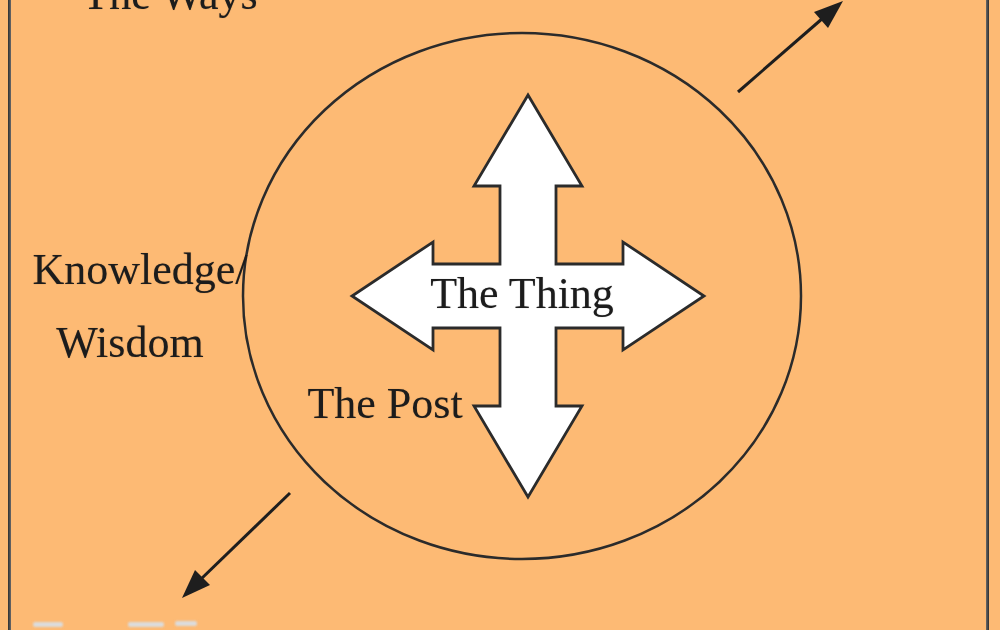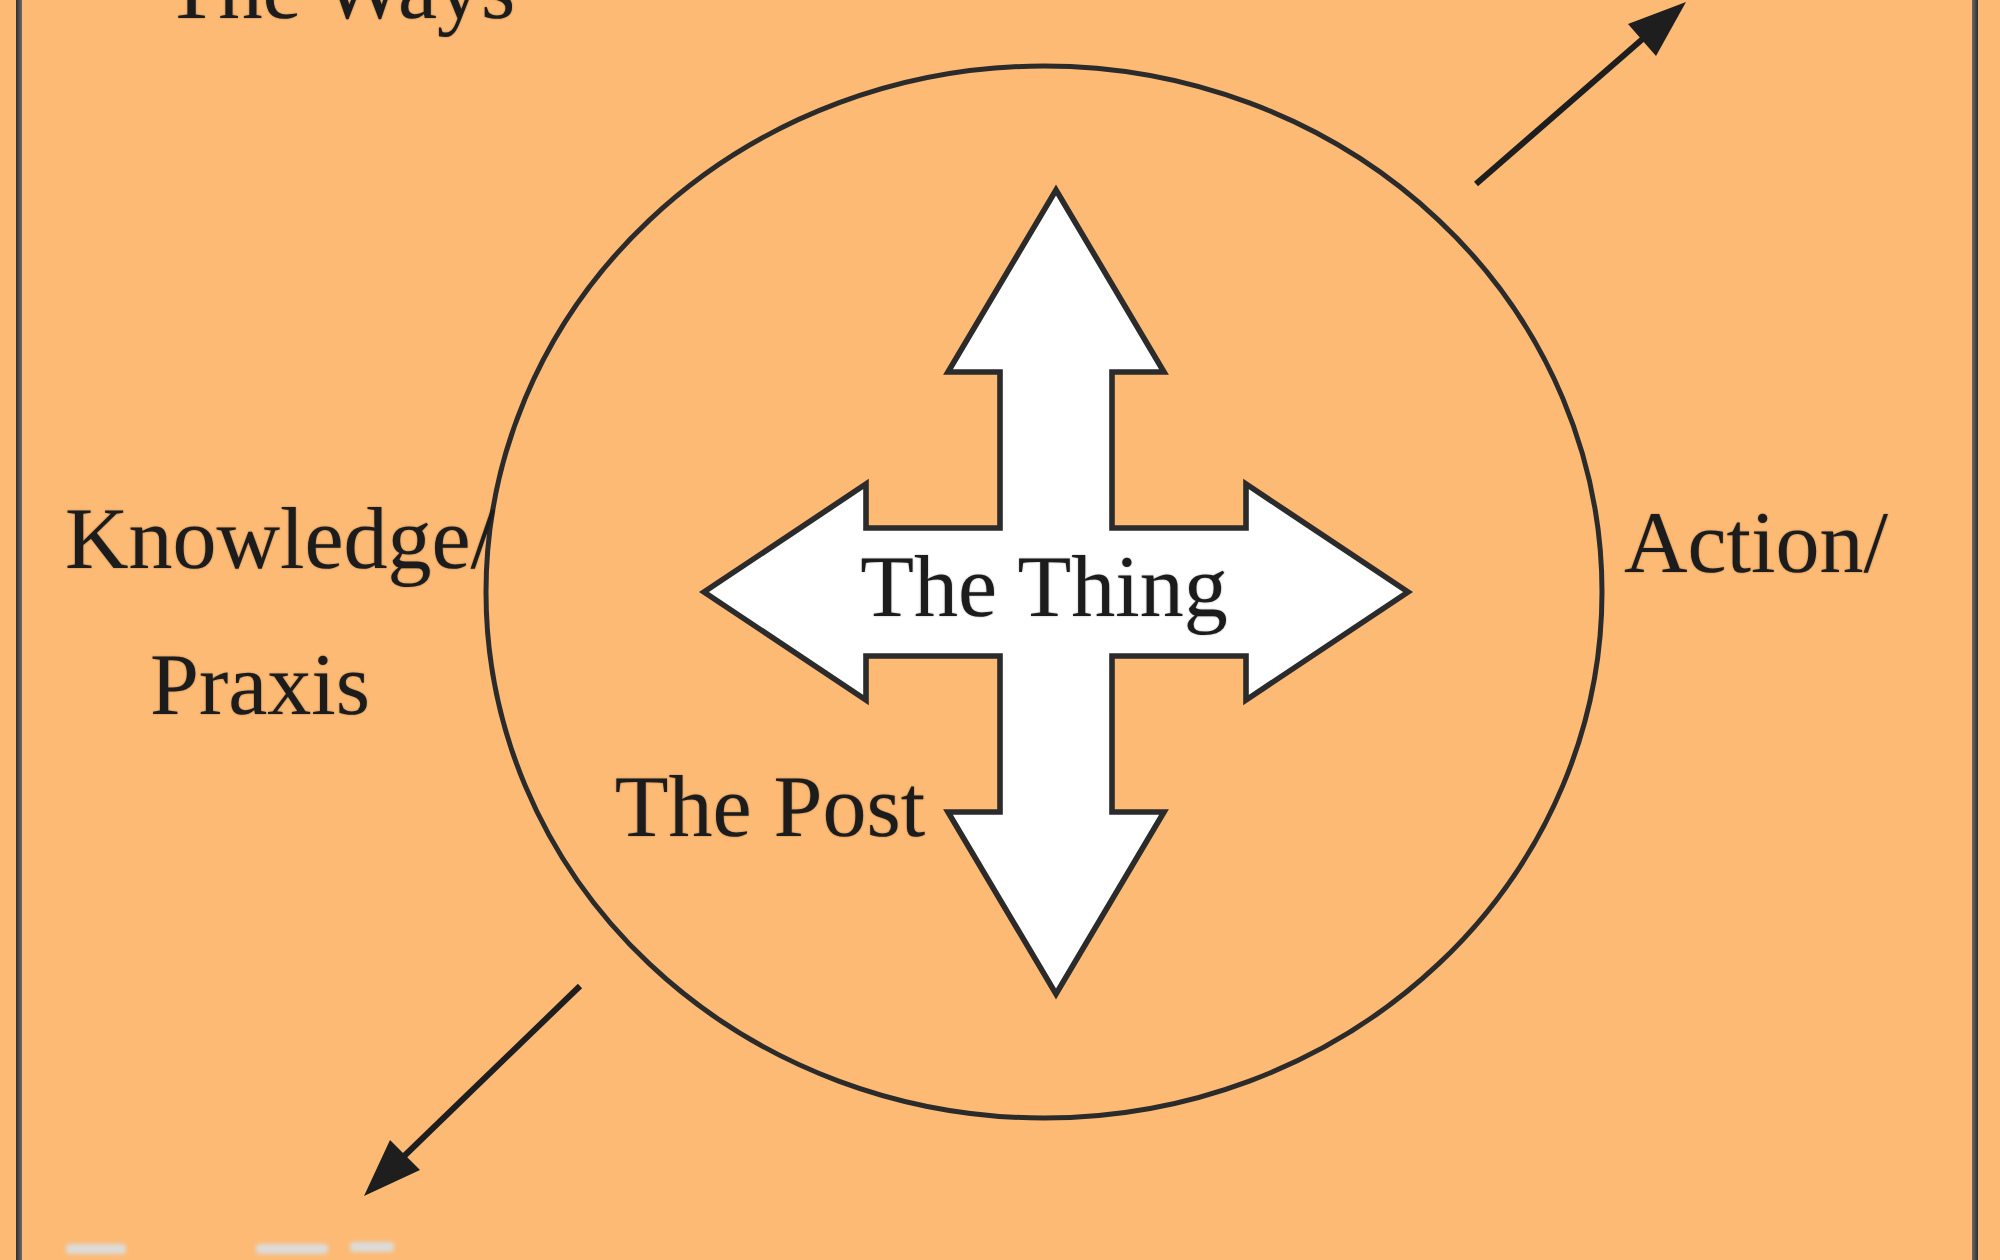--- a/index.html
+++ b/index.html
@@ -68,23 +68,22 @@
 
     <g>
       <line x1="290" y1="493" x2="199" y2="581" stroke="#1e1e1e" stroke-width="3"></line>
       <polygon points="182,598 195,570 210,585" fill="#1e1e1e"></polygon>
     </g>
   </svg>
 
   <div class="label top-cut">The Ways</div>
 
   <div class="label knowledge">Knowledge/</div>
-  <div class="label wisdom">Praxis</div>
+  <div class="label wisdom">Wisdom</div>
 
-  <div class="label action">Action/</div>
 
   <div class="label post">The Post</div>
   <div class="label thing">The Thing</div>
 
   <div class="cut-mark m1"></div>
   <div class="cut-mark m2"></div>
   <div class="cut-mark m3"></div>
 </div>
 
 </body></html>

